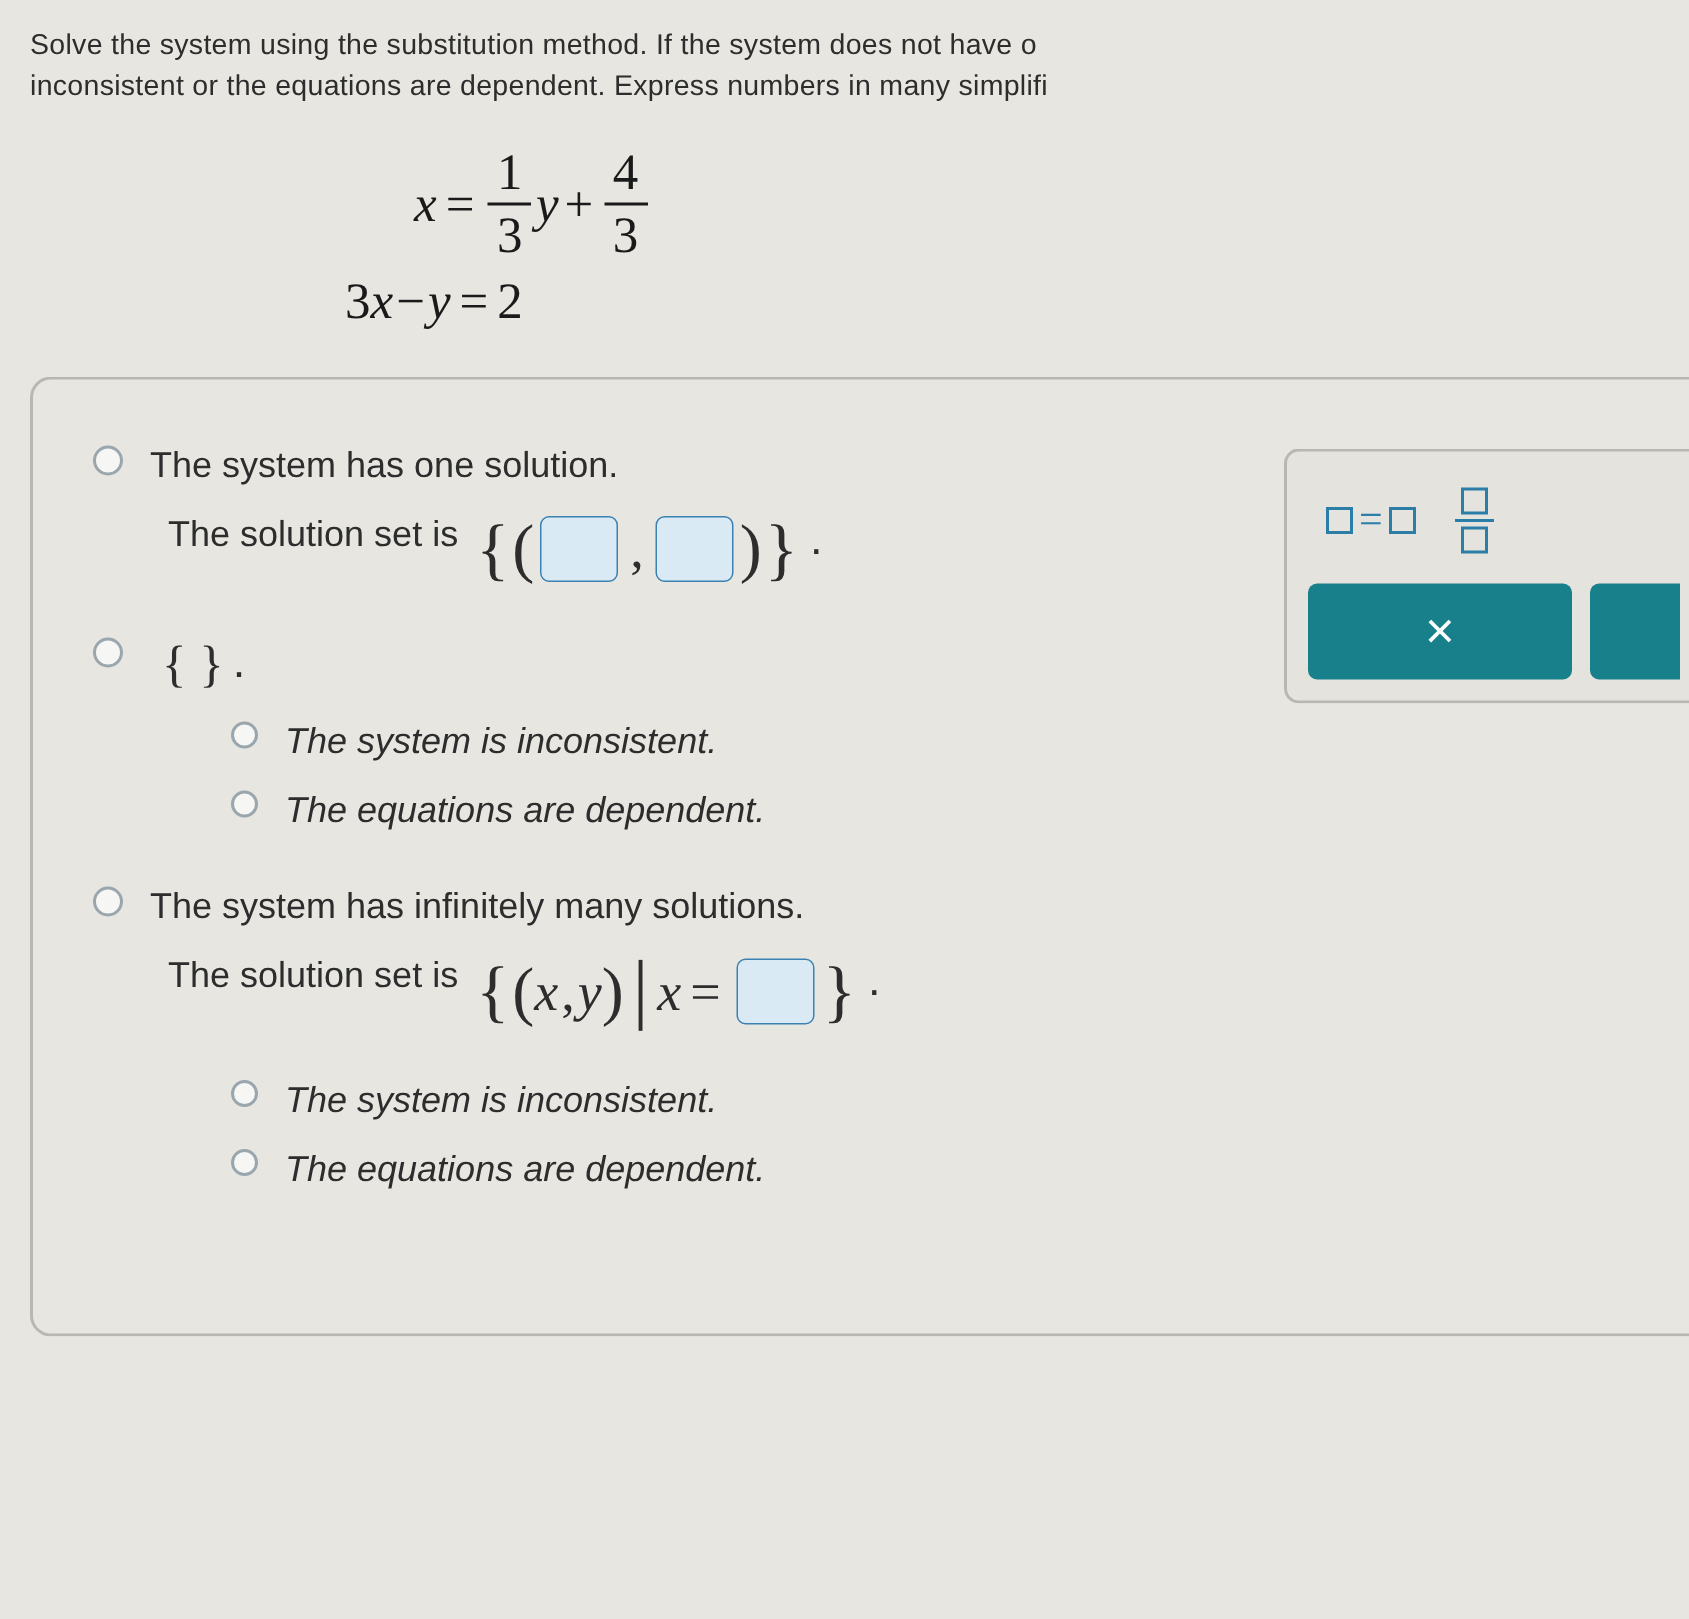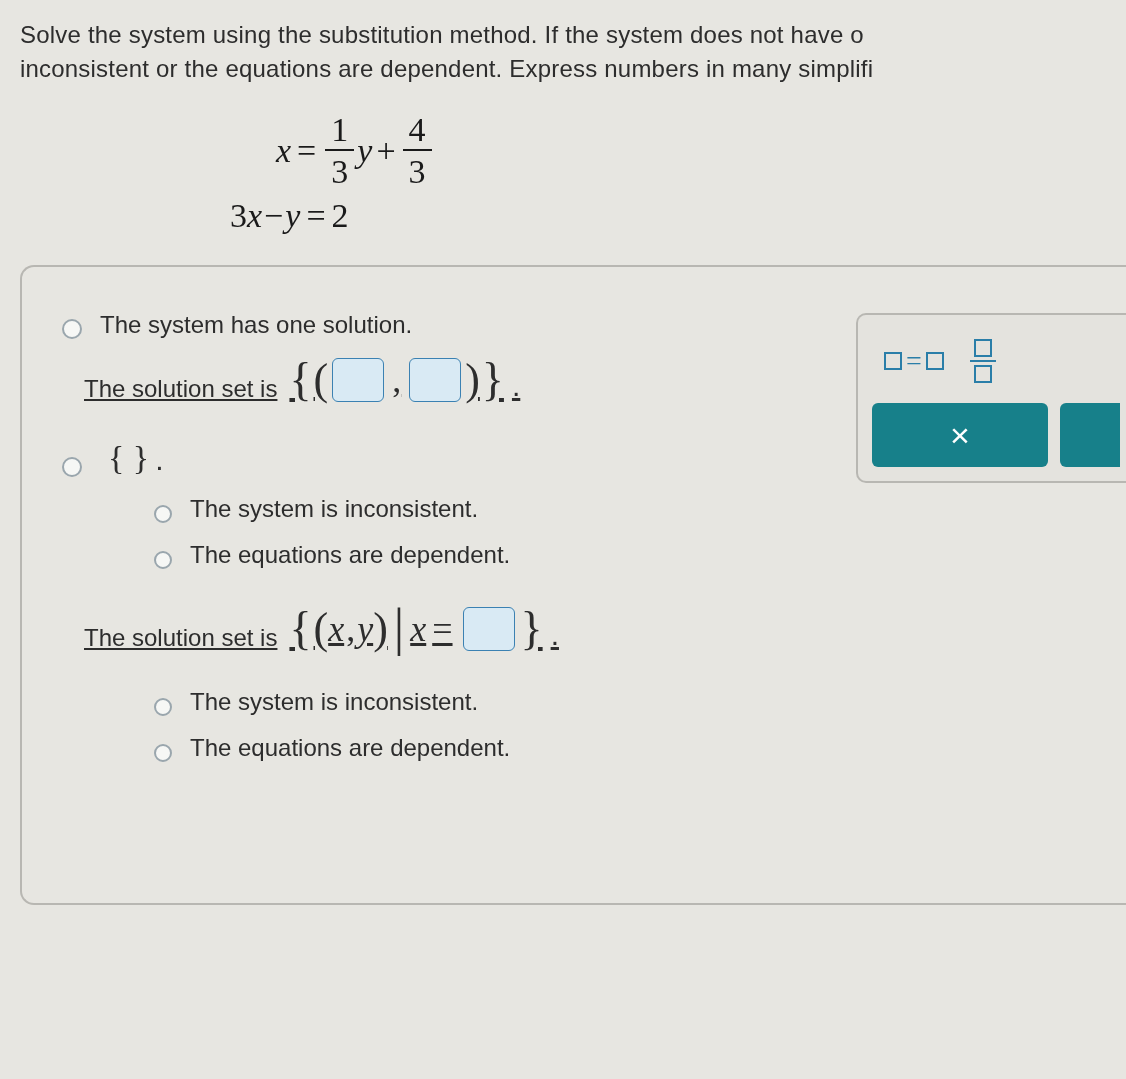--- a/index.html
+++ b/index.html
@@ -6,21 +6,21 @@
   html, body { margin:0; padding:0; }
   body {
     width:1126px;
     height:1079px;
     background:#e7e6e1;
     font-family: Verdana, Geneva, sans-serif;
     color:#2d2d2d;
     overflow:hidden;
   }
   .page { padding:18px 0 0 20px; }
-  .instructions { font-size:24px; line-height:1.4; letter-spacing:0.2px; }
+  .instructions { font-size:19px; line-height:1.4; letter-spacing:0.2px; }
   .equations {
     margin:28px 0 30px 210px;
     font-family: "Times New Roman", Times, serif;
     font-size:34px;
     color:#1a1a1a;
   }
   .eq-row { display:flex; align-items:center; margin-bottom:8px; }
   .eq-row.first { margin-left:46px; }
   .it { font-style:italic; }
   .frac { display:inline-flex; flex-direction:column; align-items:center; margin:0 3px; line-height:1; }
@@ -28,23 +28,23 @@
   .frac .den { padding-top:4px; }
   .answer-box {
     margin-top:8px;
     border:2px solid #b8b7b2;
     border-right:none;
     border-radius:14px 0 0 14px;
     padding:44px 0 38px 40px;
     position:relative;
     min-height:640px;
   }
-  .opt-row { display:flex; align-items:flex-end; margin-bottom:18px; font-size:24px; }
-  .sub-row { margin-left:22px;text-decoration:underline; }
-  .sub-sub { margin-left:92px; }
+  .opt-row { display:flex; align-items:flex-start; margin-bottom:18px; font-size:24px; }
+  .sub-row { margin-left:50px; }
+  .sub-sub { margin-left:92px;font-style:italic; }
   .radio {
     width:20px; height:20px; border:2px solid #9aa6ad; border-radius:50%;
     margin-right:18px; flex:0 0 auto; background:#f6f7f5;
   }
   .radio.small { width:18px; height:18px; border-width:2px; }
   .math-inline { font-family:"Times New Roman",Times,serif; font-size:36px; display:flex; align-items:center; }
   .brace { font-size:46px; line-height:1; padding:0 2px; }
   .input-slot {
     width:52px; height:44px; border:1px solid #3b81b2; border-radius:6px;
     background:#d9eaf4; display:inline-block; margin:0 4px;
@@ -149,20 +149,24 @@
       <span>The system is inconsistent.</span>
     </div>
 
     <div class="opt-row sub-sub">
       <span class="radio small"></span>
       <span>The equations are dependent.</span>
     </div>
 
     <div class="gap-lg"></div>
 
+    <div class="opt-row">
+      <span class="radio"></span>
+      <span>The system has infinitely many solutions.</span>
+    </div>
 
     <div class="opt-row sub-row">
       <span>The solution set is</span>
       <span style="width:10px"></span>
       <span class="math-inline">
         <span class="brace">{</span>
         <span class="paren">(</span>
         <span class="it">x</span>
         <span style="padding:0 2px">,</span>
         <span class="it">y</span>

